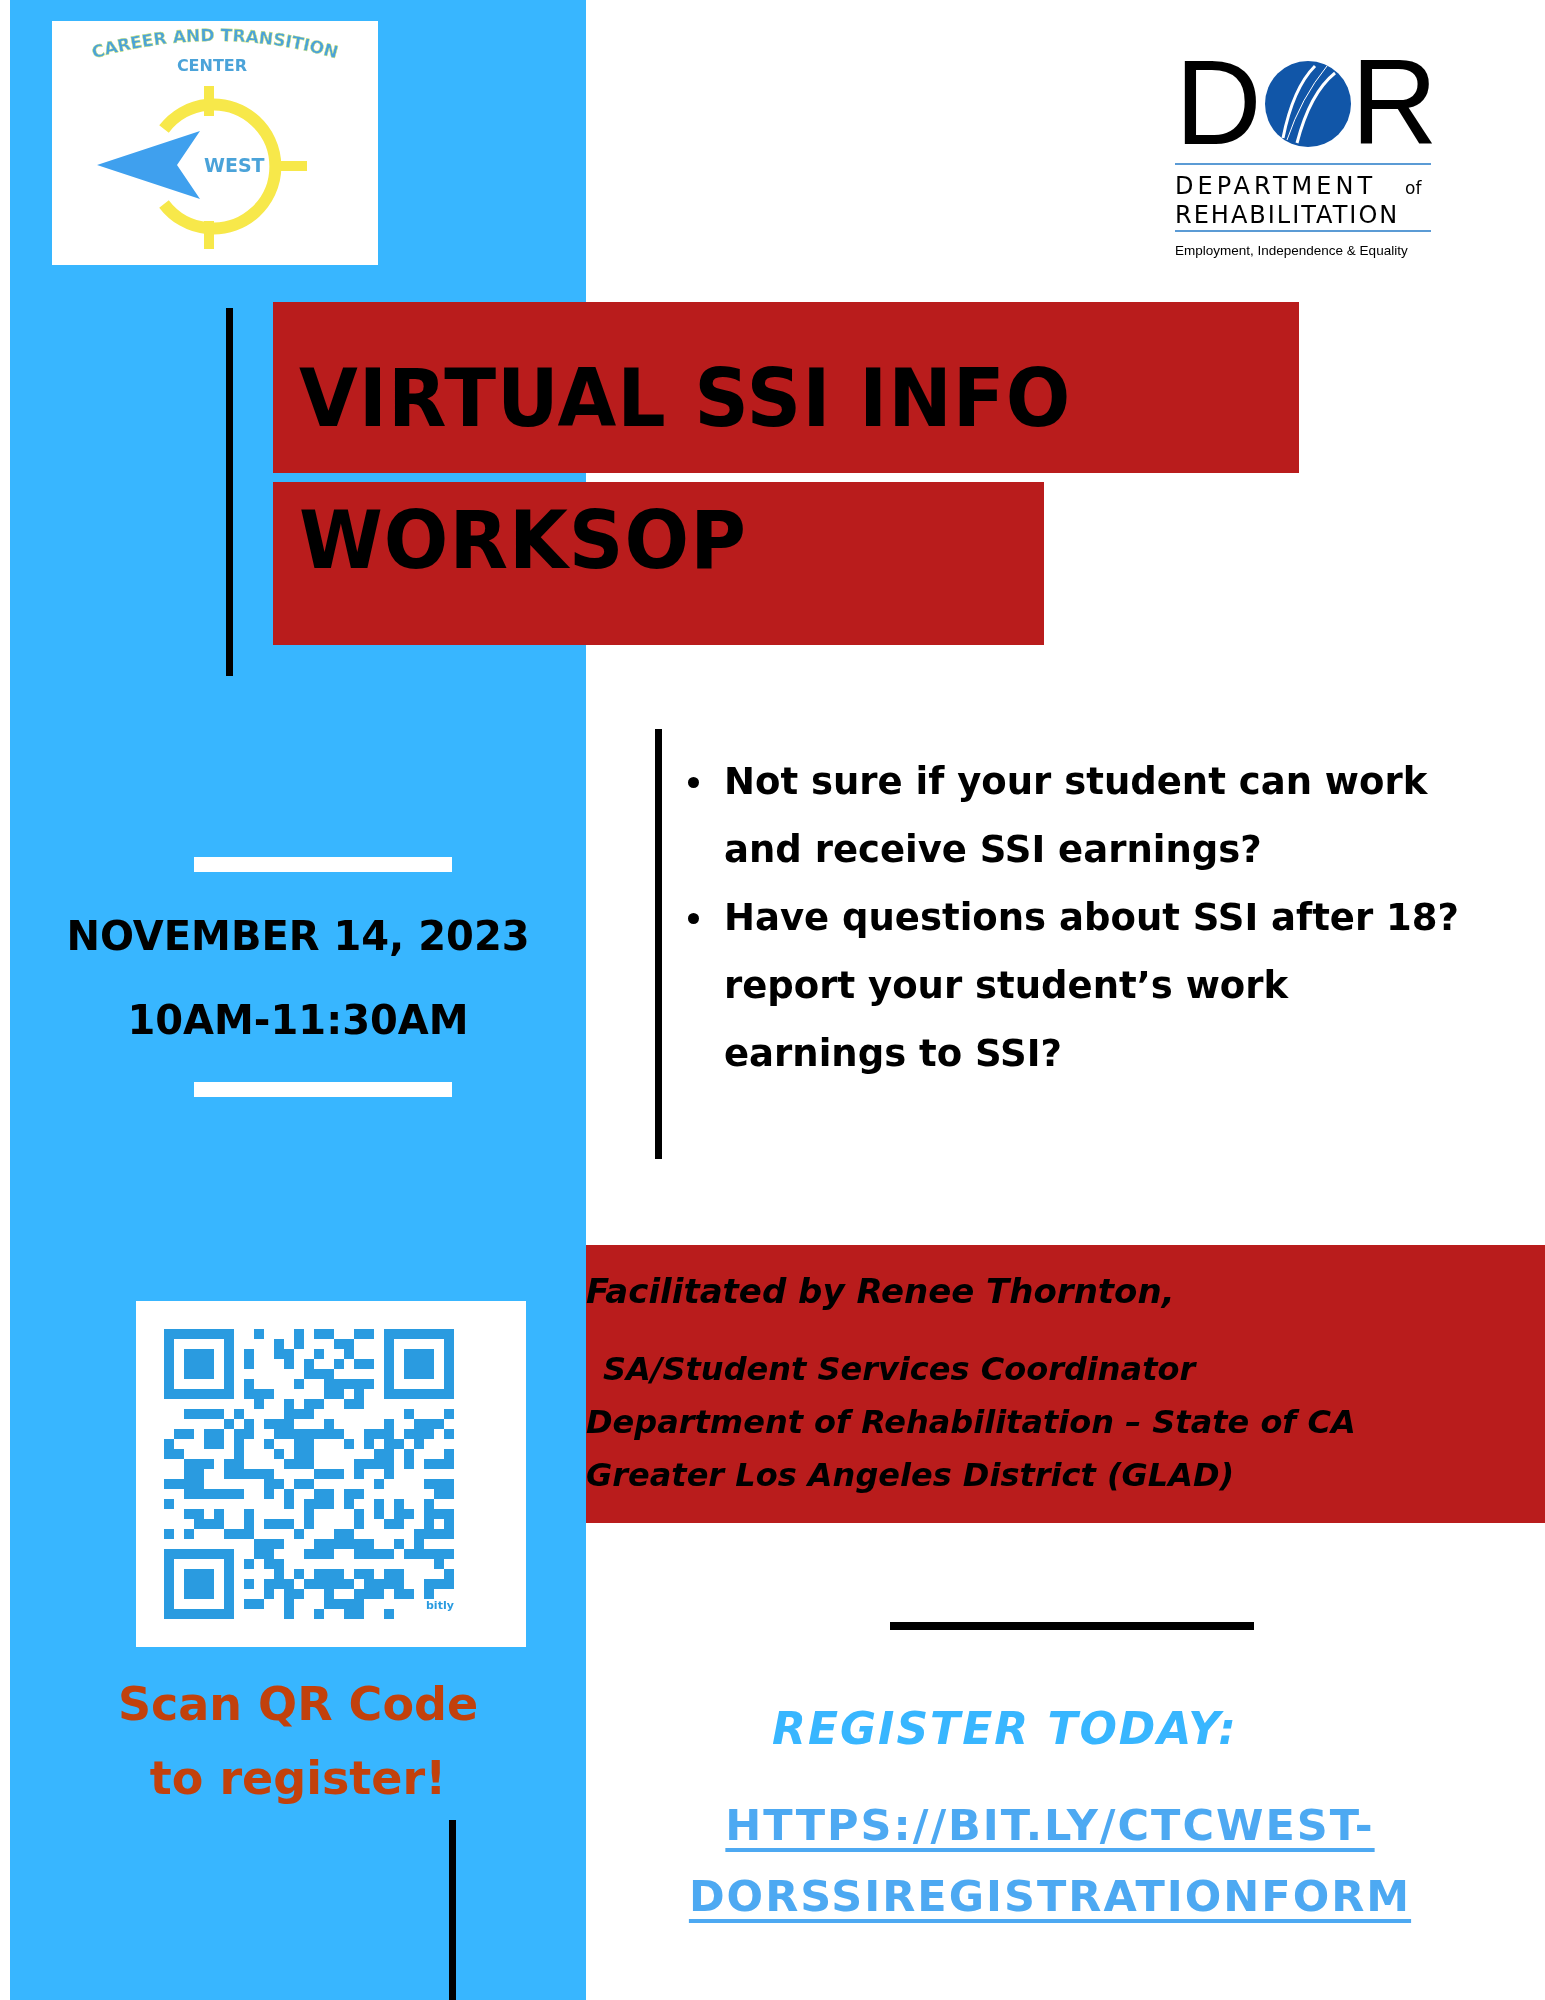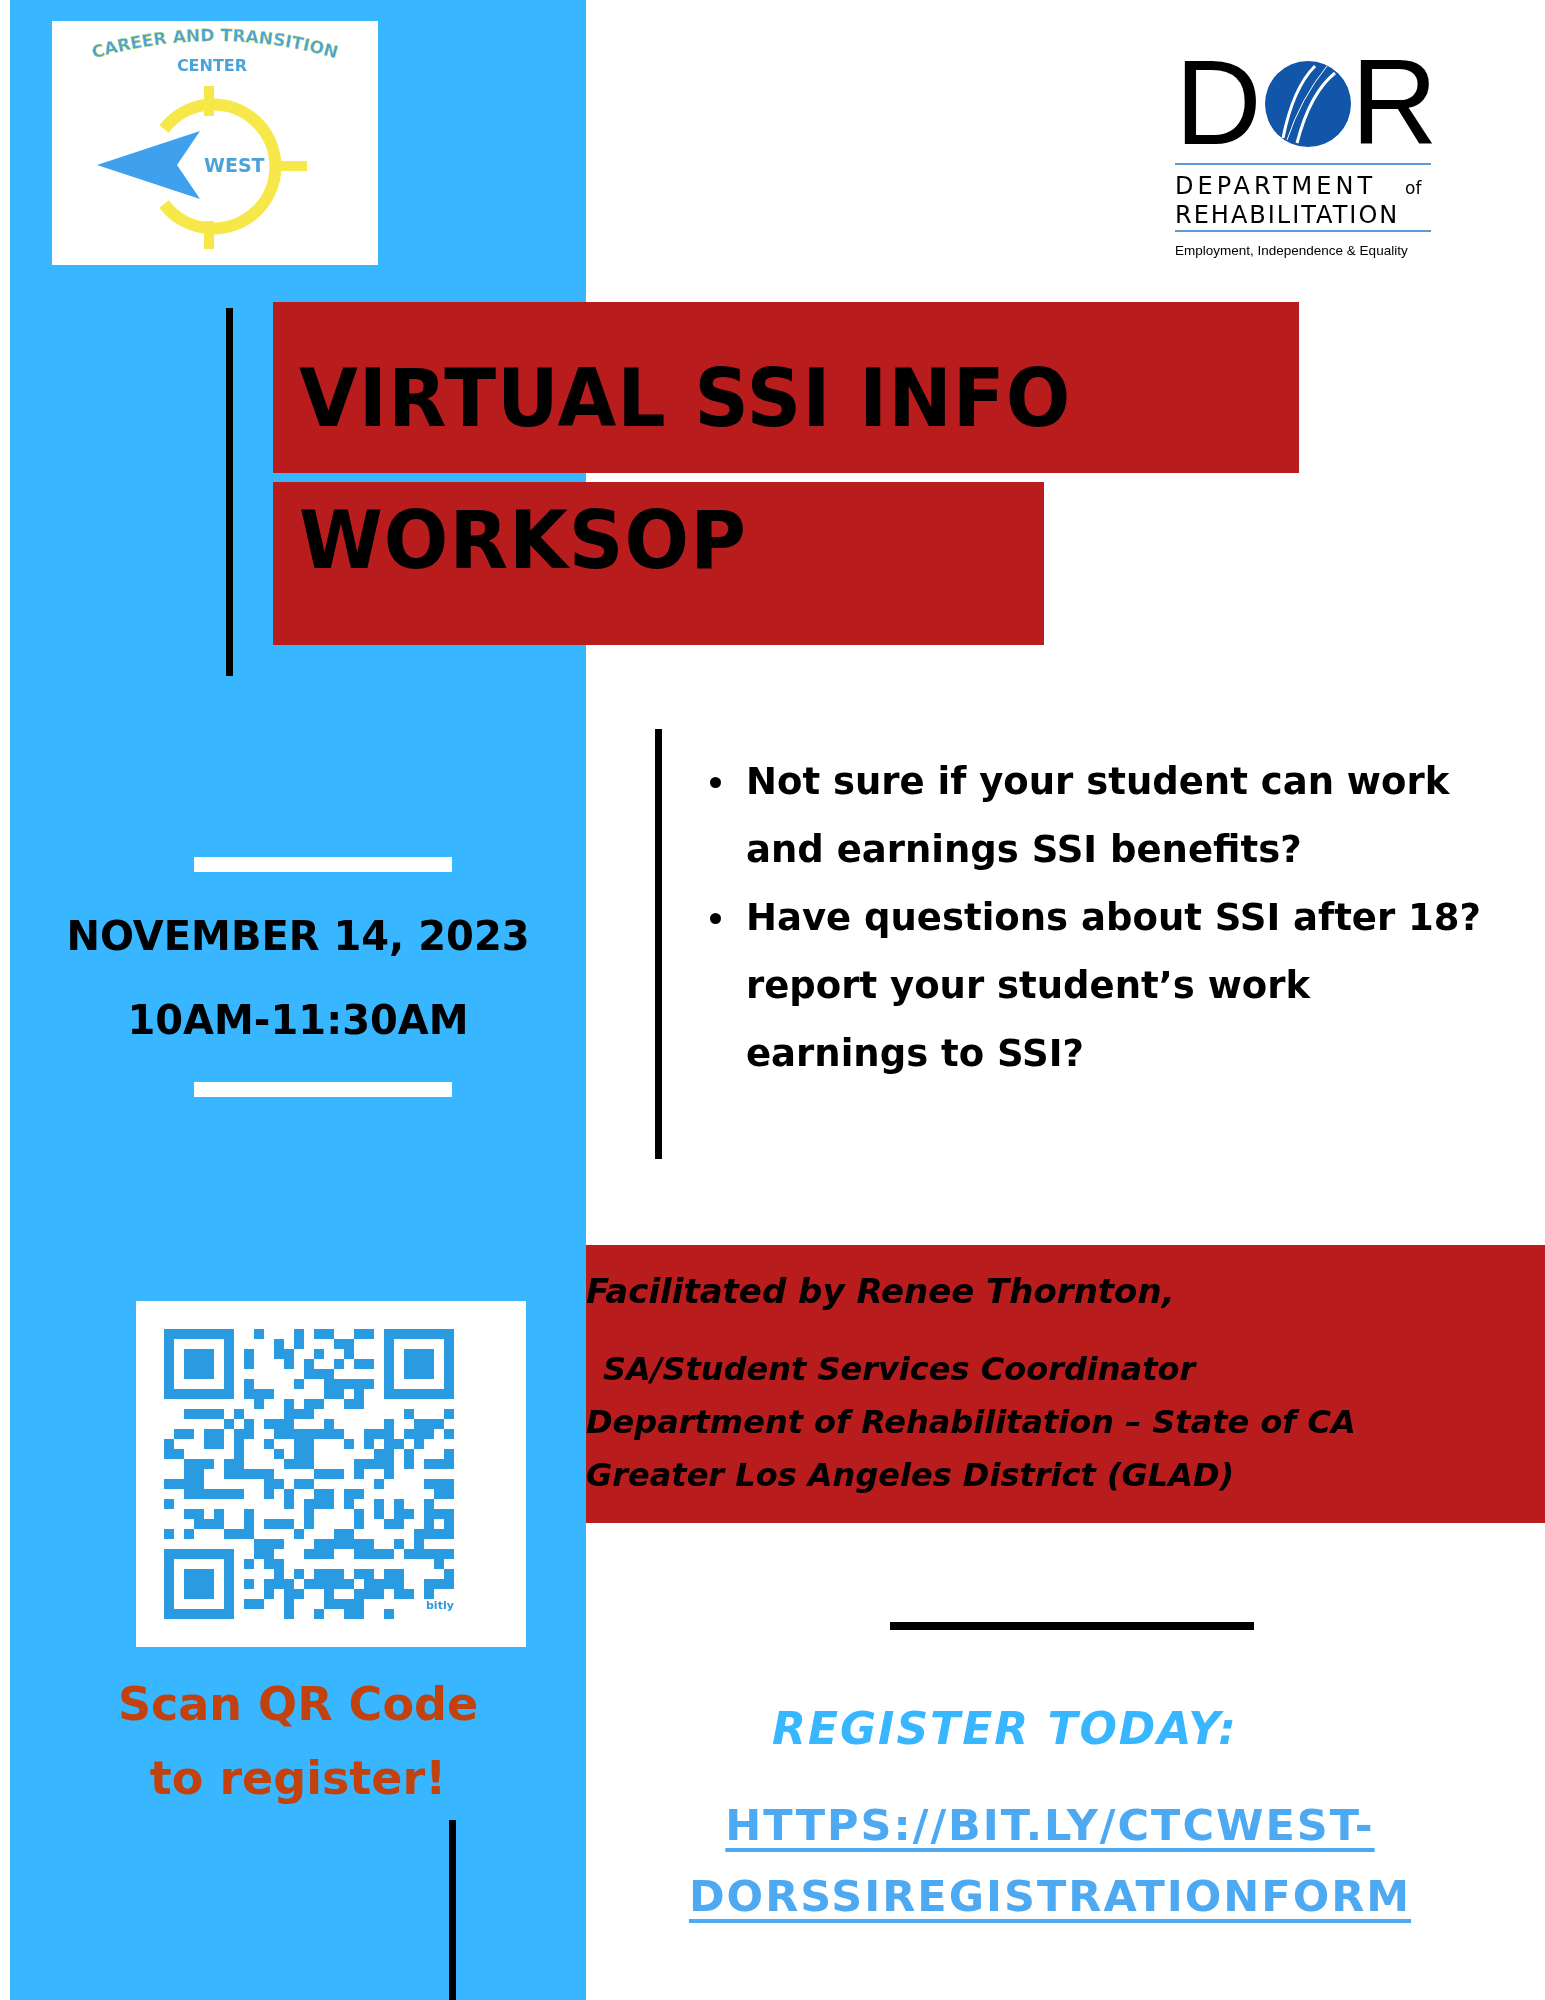--- a/index.html
+++ b/index.html
@@ -72,25 +72,25 @@
 <div class="abs yellow" style="left:273px;top:482px;width:771px;height:163px;">
   <div class="title-line" style="top:14px;">WORKSOP</div>
 </div>
 
 <div class="abs hbar-white" style="left:194px;top:857px;width:258px;height:15px;"></div>
 <div class="date-text" style="top:913px;font-size:40px;">NOVEMBER 14, 2023</div>
 <div class="date-text" style="top:997px;font-size:40px;">10AM-11:30AM</div>
 <div class="abs hbar-white" style="left:194px;top:1082px;width:258px;height:15px;"></div>
 
 <div class="abs vline" style="left:655px;top:729px;width:7px;height:430px;"></div>
-<div class="abs" style="left:724px;top:748px;margin-left:22px;">
+<div class="abs" style="left:724px;top:748px;">
   <ul class="bullet-list">
     <li>
       <div class="bullet-line"><span class="bullet-dot"></span><span>Not sure if your student can work</span></div>
-      <div class="bullet-line">and earnings SSI benefits?</div>
+      <div class="bullet-line">and receive SSI earnings?</div>
     </li>
     <li>
       <div class="bullet-line"><span class="bullet-dot"></span><span>Have questions about SSI after 18?</span></div>
     </li>
     <li>
       <div class="bullet-line">report your student’s work</div>
       <div class="bullet-line">earnings to SSI?</div>
     </li>
   </ul>
 </div>

